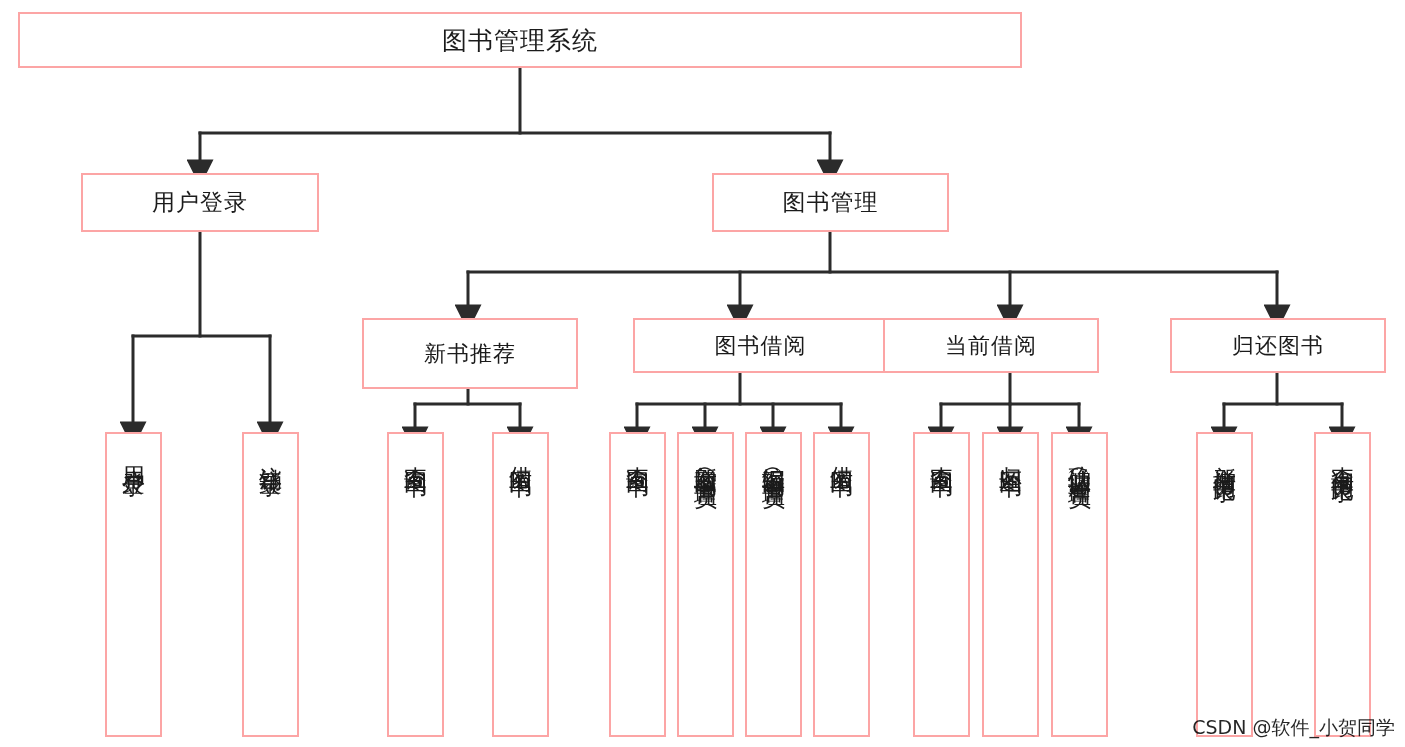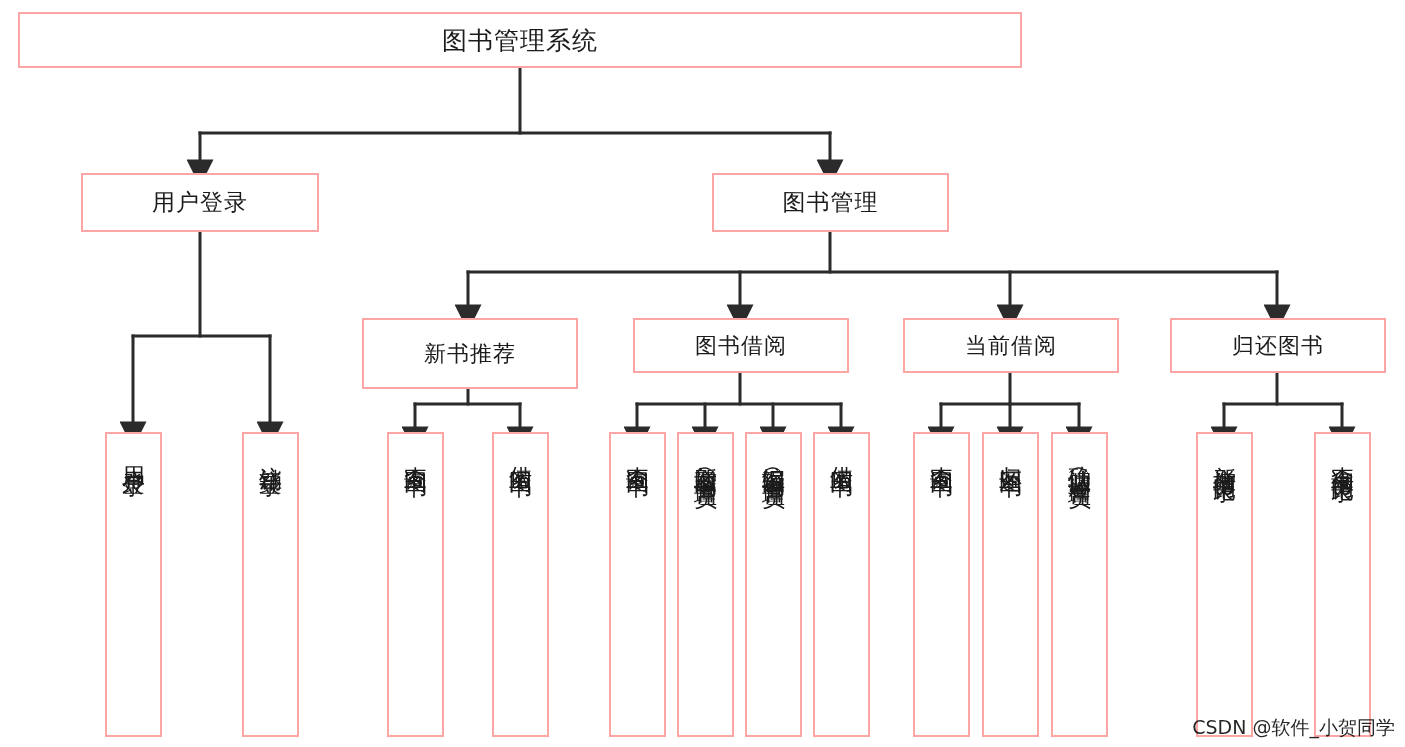--- a/index.html
+++ b/index.html
@@ -128,24 +128,24 @@
   <div class="node level2" style="left:81px;top:173px;width:238px;height:59px;">
     <span>用户登录</span>
   </div>
   <div class="node level2" style="left:712px;top:173px;width:237px;height:59px;">
     <span>图书管理</span>
   </div>
 
   <div class="node level3" style="left:362px;top:318px;width:216px;height:71px;justify-content:center;">
     <span>新书推荐</span>
   </div>
-  <div class="node level3" style="left:633px;top:318px;width:216px;height:55px;">
+  <div class="node level3" style="left:633px;top:318px;width:255px;height:55px;">
     <span>图书借阅</span>
   </div>
-  <div class="node level3" style="left:903px;top:318px;width:216px;height:55px;">
+  <div class="node level3" style="left:883px;top:318px;width:216px;height:55px;">
     <span>当前借阅</span>
   </div>
   <div class="node level3" style="left:1170px;top:318px;width:216px;height:55px;">
     <span>归还图书</span>
   </div>
 
   <div class="node leaf" style="left:105px;top:432px;width:57px;height:305px;">
     <span class="vtext">用户登录</span>
   </div>
   <div class="node leaf" style="left:242px;top:432px;width:57px;height:305px;">

